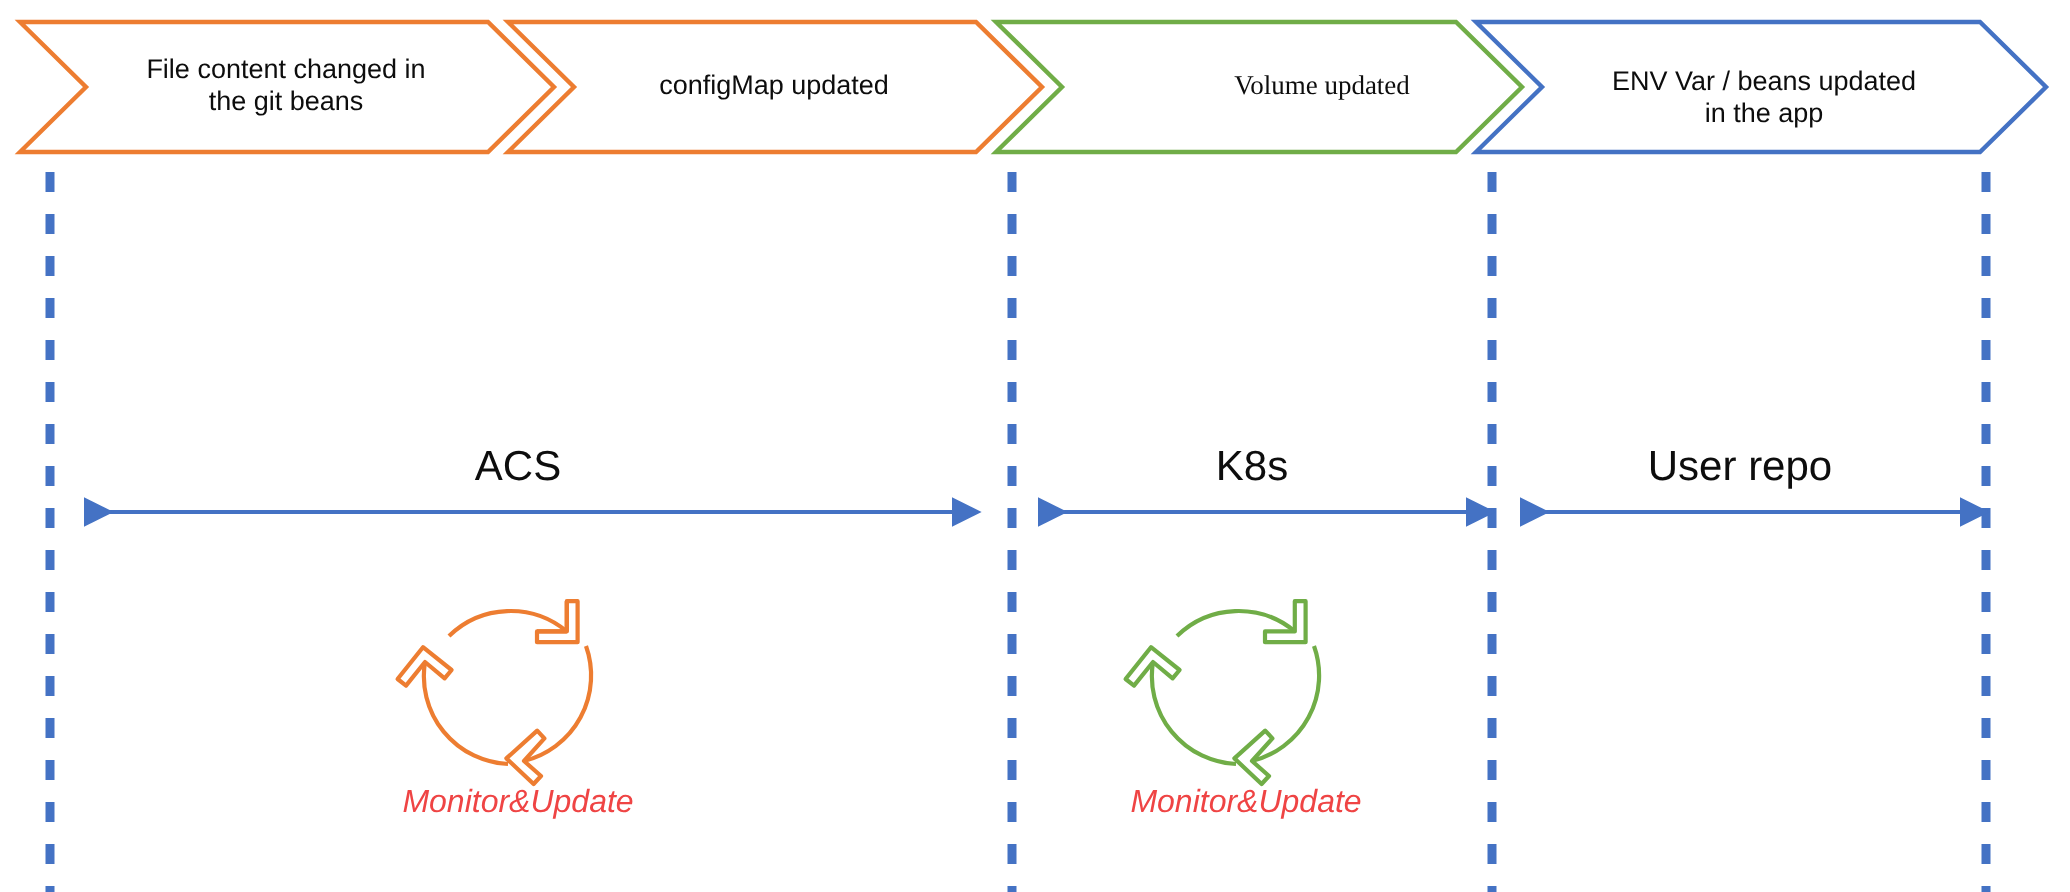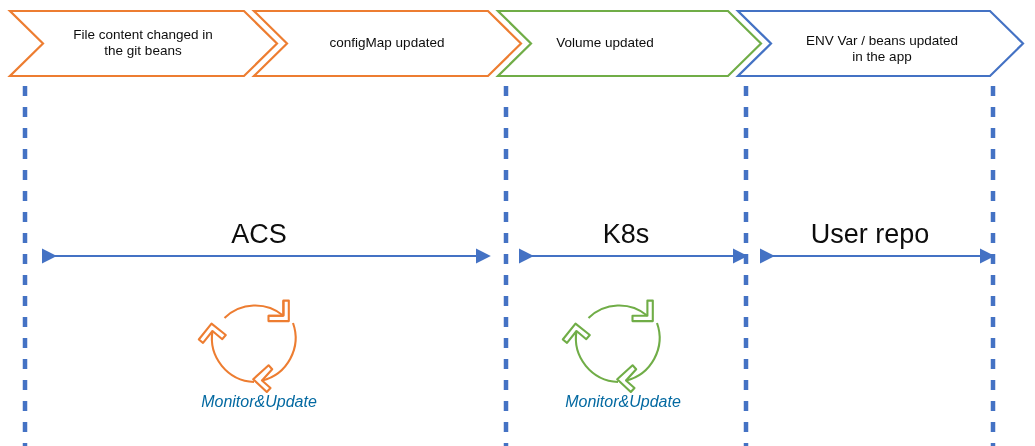--- a/index.html
+++ b/index.html
@@ -18,29 +18,29 @@
     color:#0d0d0d;
     font-size:13.5px;
     line-height:16px;
     font-family:"Liberation Sans", sans-serif;
   }
 
   .phase-label{
     position:absolute;
     text-align:center;
     color:#0d0d0d;
-    font-size:27px;
+    font-size:21px;
     line-height:24px;
     white-space:nowrap;
   }
 
   .cycle-label{
     position:absolute;
     text-align:center;
-    color:#0369a1;
+    color:#ef4444;
     font-size:16px;
     line-height:19px;
     font-style:italic;
     font-weight:500;
     white-space:nowrap;
   }
 </style>
 </head>
 <body>
 
@@ -104,21 +104,21 @@
 
   <div class="chev-label" style="left:48px; top:27px; width:190px;">
     <div>File content changed in</div>
     <div>the git beans</div>
   </div>
 
   <div class="chev-label" style="left:292px; top:35px; width:190px;">
     <div>configMap updated</div>
   </div>
 
-  <div class="chev-label" style="left:510px; top:35px; width:190px;">
+  <div class="chev-label" style="left:566px; top:35px; width:190px;font-family:Liberation Serif, serif;">
     <div>Volume updated</div>
   </div>
 
   <div class="chev-label" style="left:778px; top:33px; width:208px;">
     <div>ENV Var / beans updated</div>
     <div>in the app</div>
   </div>
 
   <div class="phase-label" style="left:181px; top:222px; width:156px;">ACS</div>
 

